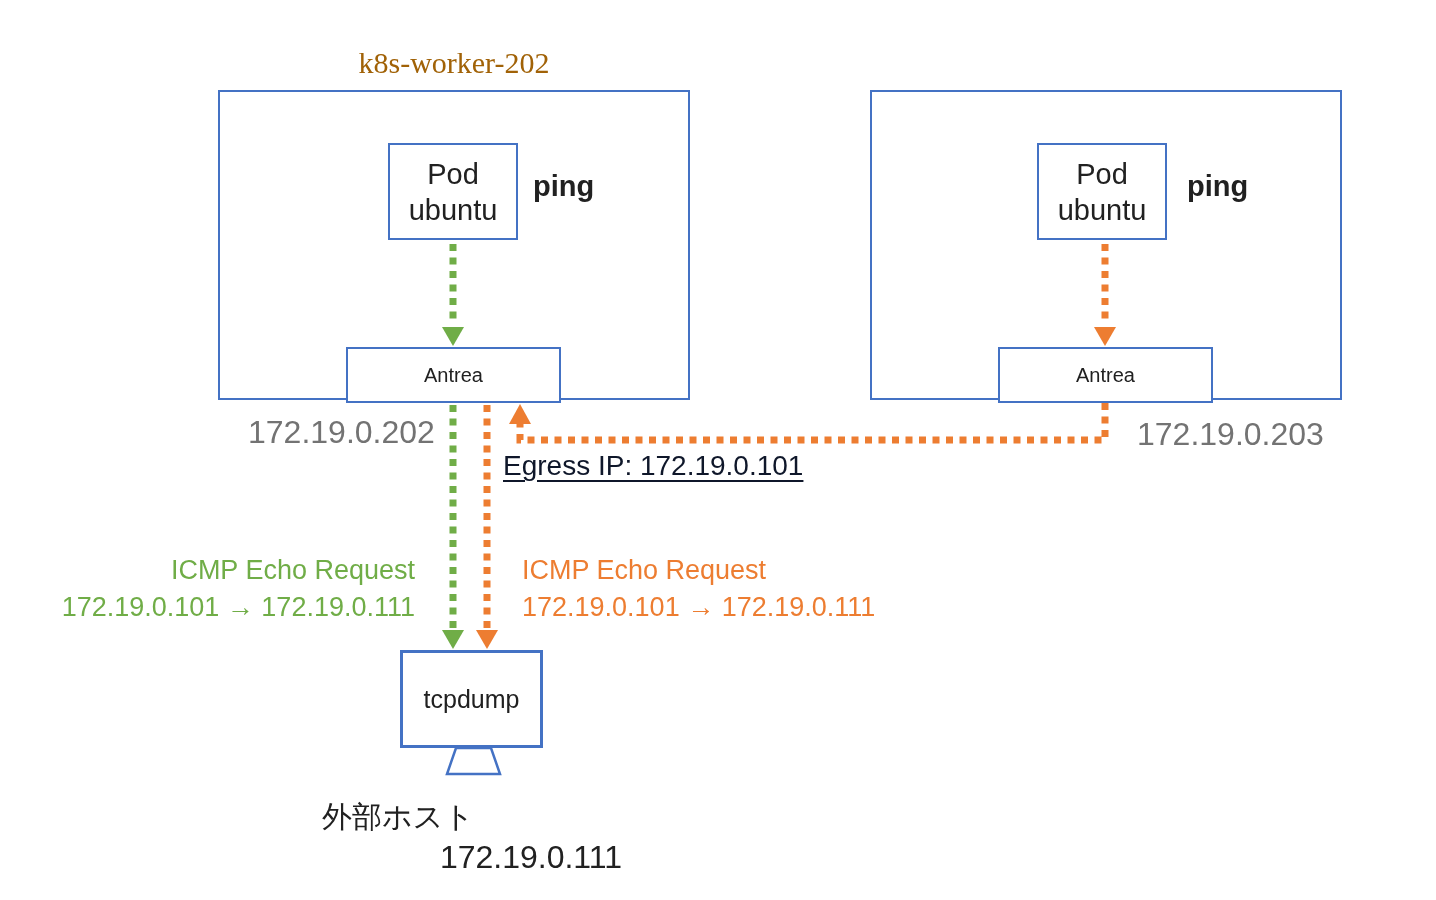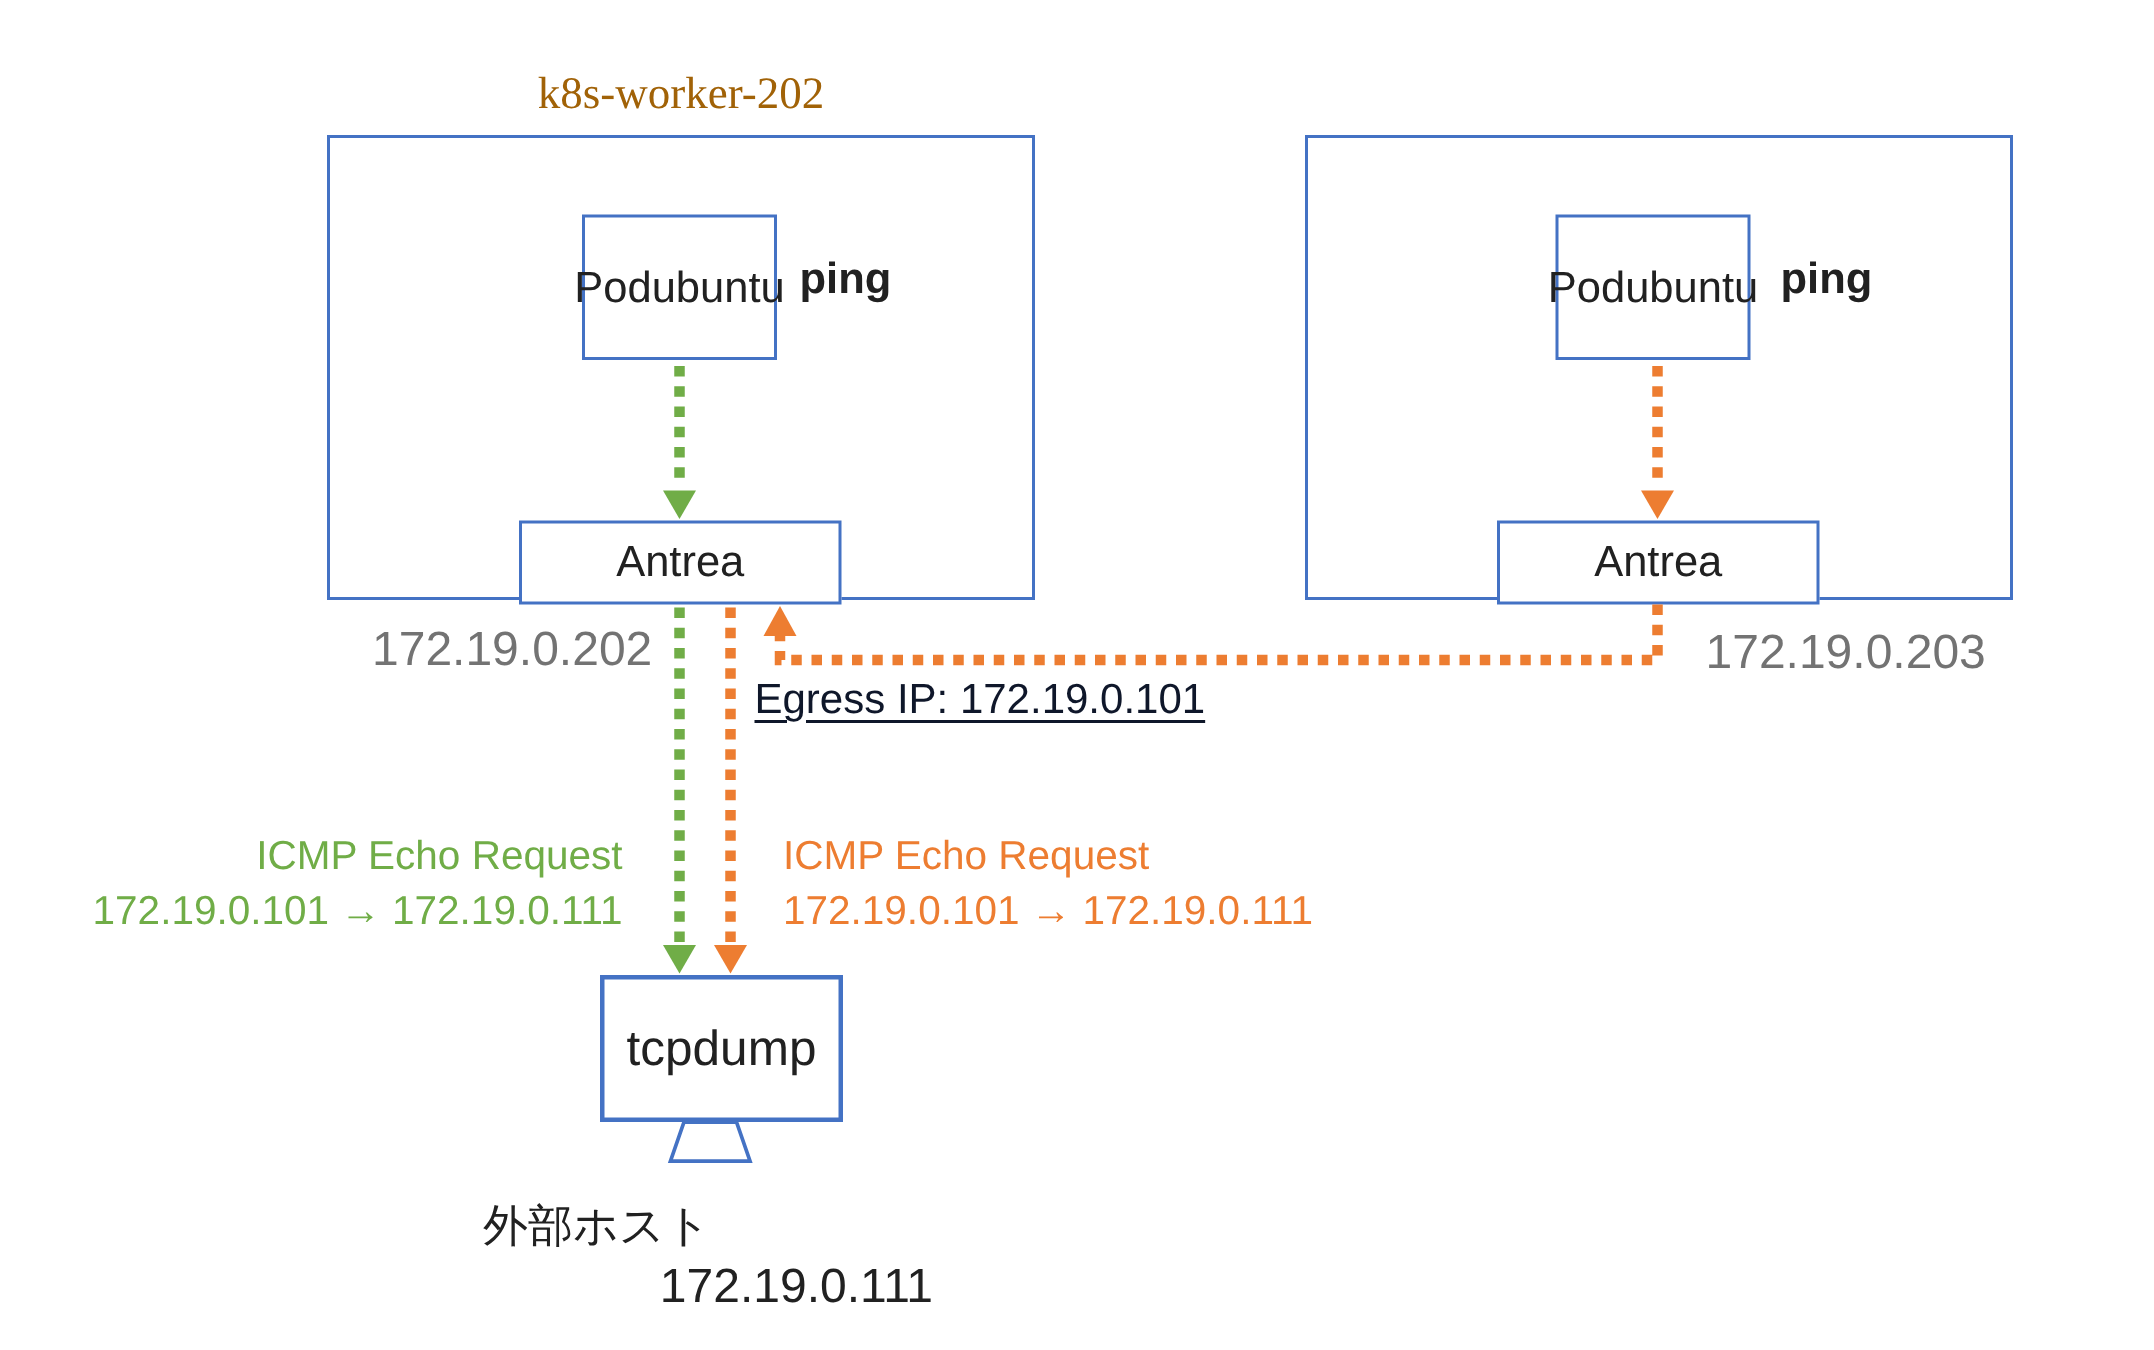--- a/index.html
+++ b/index.html
@@ -28,25 +28,25 @@
     position: absolute;
     border: 2px solid #4472C4;
     background: #ffffff;
     box-sizing: border-box;
     display: flex;
     align-items: center;
     justify-content: center;
     text-align: center;
   }
   .pod-box {
-    flex-direction: row;
+    flex-direction: column;
     font-size: 29px;
     line-height: 36px;
   }
-  .antrea-box { font-size: 29px; }
+  .antrea-box { font-size: 20px; }
 
   .worker-title {
     position: absolute;
     text-align: center;
     font-size: 30px;
     color: #a16207;
     white-space: nowrap;
     font-family: Liberation Serif, serif;
   }
   .ping-label {
@@ -88,29 +88,29 @@
   }
   .flow-label.orange {
     left: 522px;
     text-align: left;
     color: #ED7D31;
   }
   .monitor-box {
     position: absolute;
     left: 400px;
     top: 650px;
-    width: 162px;
+    width: 143px;
     height: 98px;
     border: 3px solid #4472C4;
     background: #ffffff;
     box-sizing: border-box;
     display: flex;
     align-items: center;
     justify-content: center;
-    font-size: 33px;
+    font-size: 25px;
   }
   .host-name {
     position: absolute;
     left: 322px;
     top: 797px;
     width: 300px;
     font-size: 30px;
     white-space: nowrap;
   }
   .host-ip {

